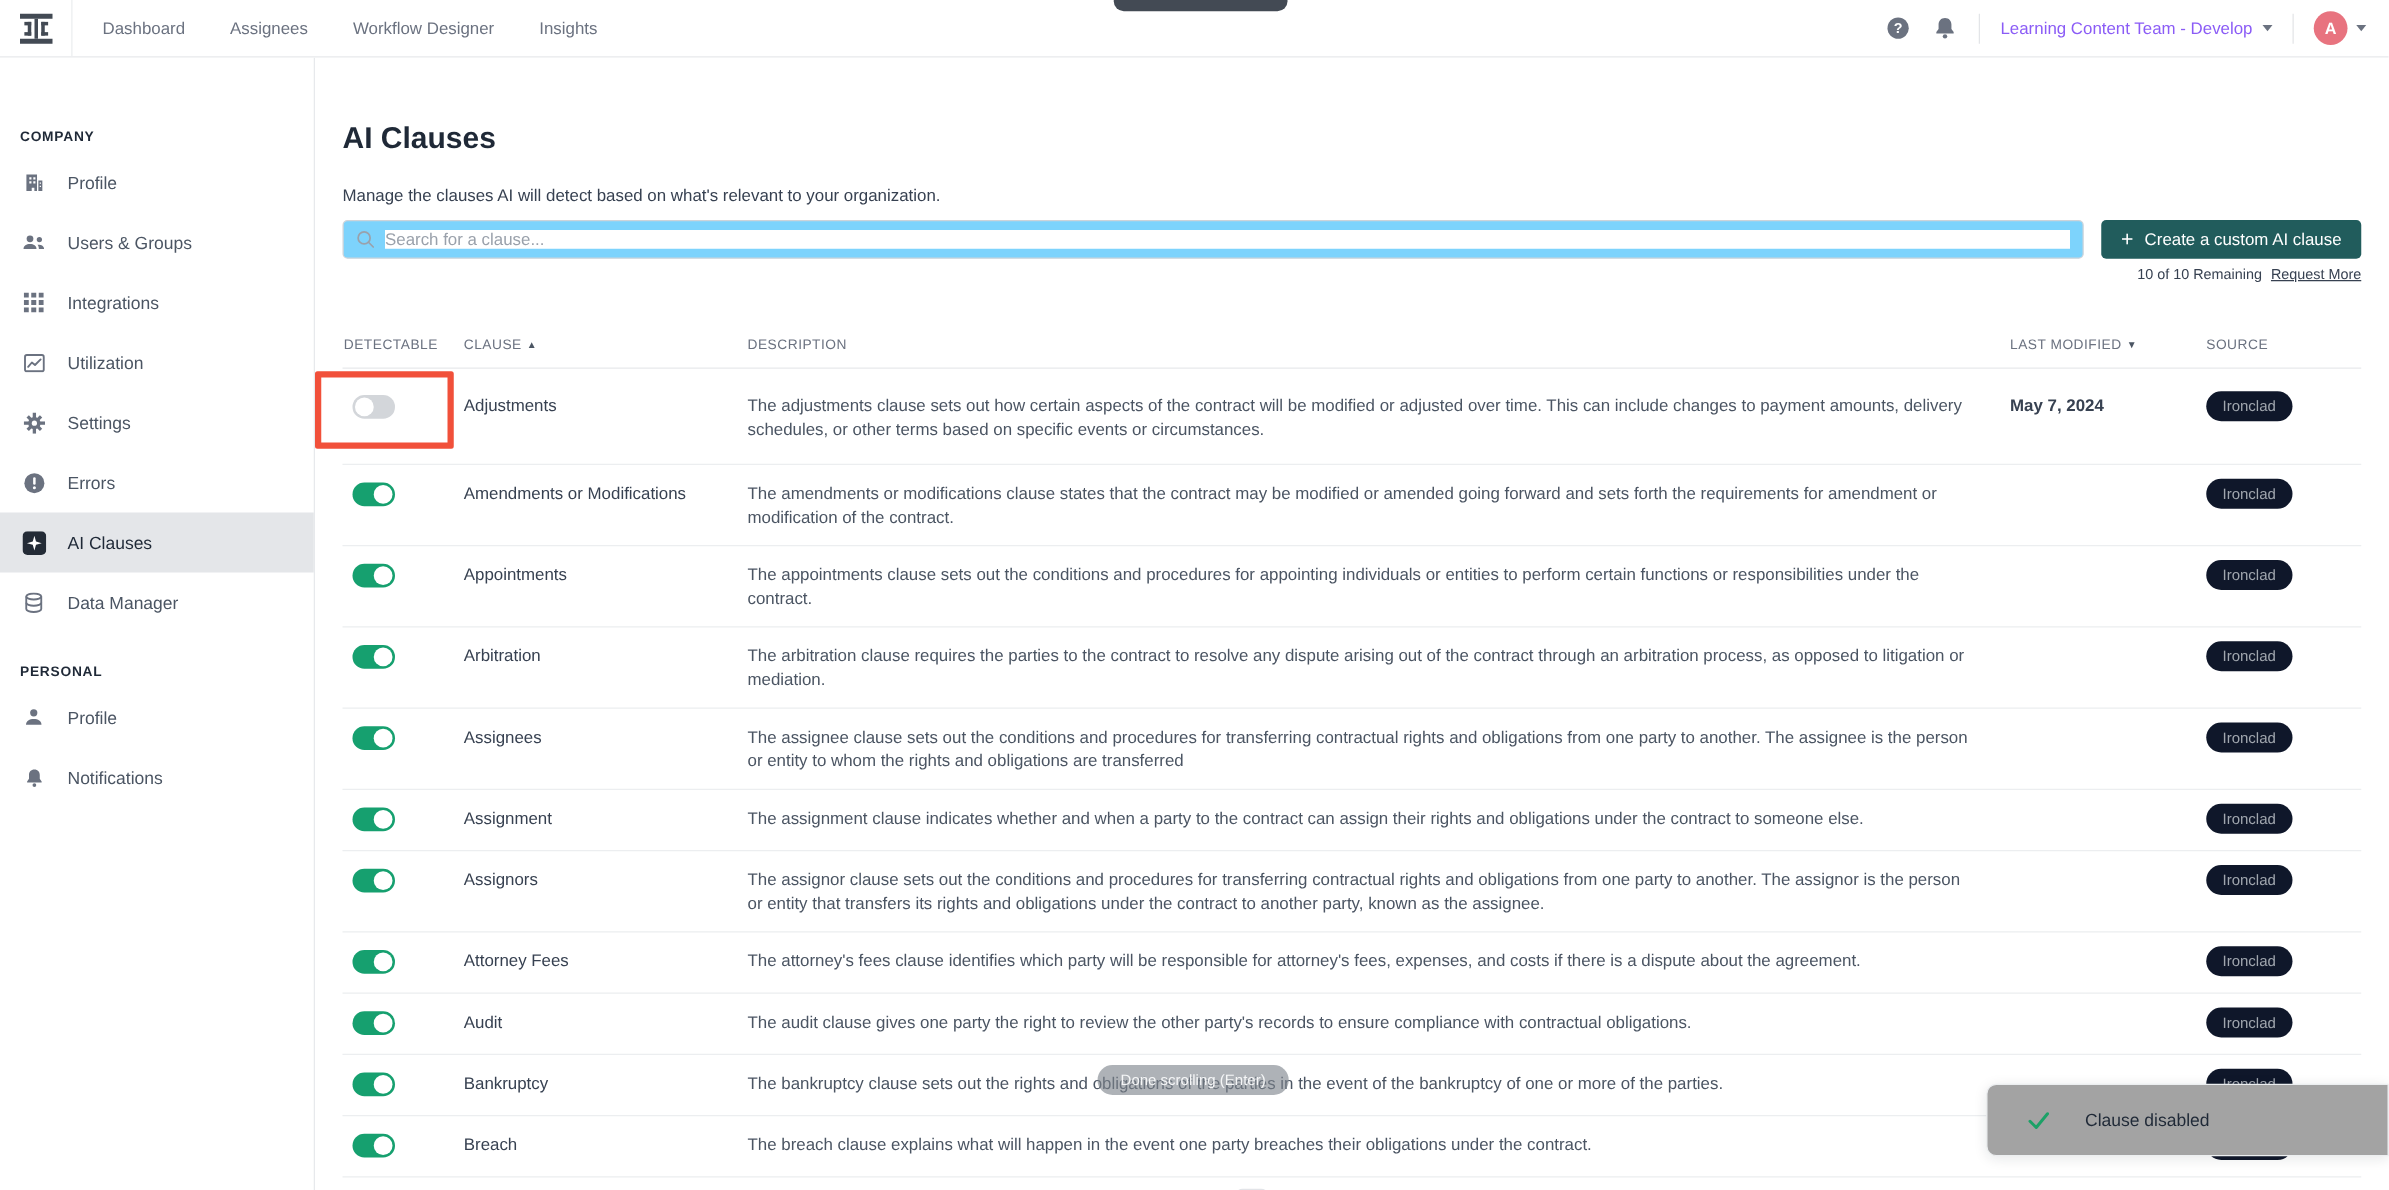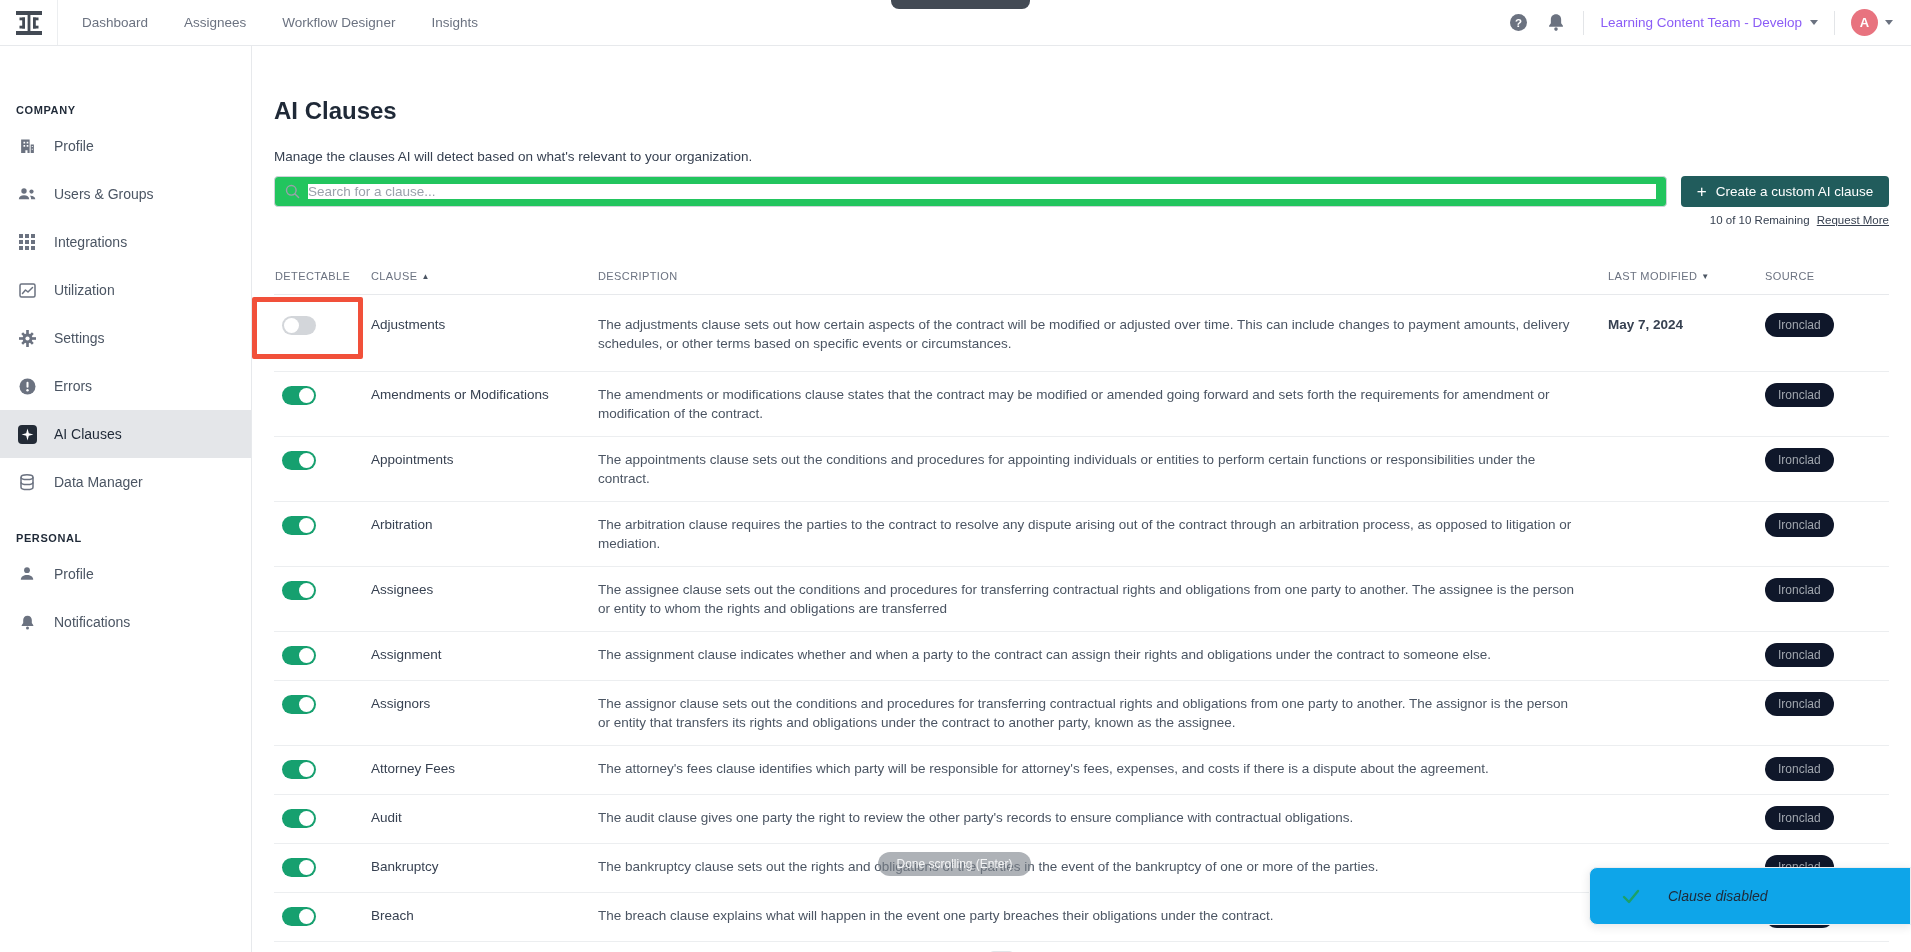--- a/index.html
+++ b/index.html
@@ -32,21 +32,21 @@
   .side-label { font-size:11px; font-weight:700; letter-spacing:.6px; color:#1f2937; padding:0 16px 6px 16px; }
   .side-item { height:48px; display:flex; align-items:center; gap:16px; padding-left:16px; cursor:pointer; color:#4b5563; font-size:14px; }
   .side-item .sicon { width:22px; display:flex; align-items:center; justify-content:center; }
   .side-item.active { background:#e4e6e9; color:#1f2937; font-weight:500; }
 
   .main { flex:1; padding:51px 22px 0 22px; position:relative; background:#fff; min-width:0; }
   .page-title { font-size:24px; font-weight:700; color:#1f2937; line-height:28px; }
   .page-sub { margin-top:24px; font-size:13.5px; color:#374151; }
 
   .search-row { margin-top:12px; display:flex; gap:14px; align-items:flex-start; }
-  .search-box { flex:1; height:31px; border:1px solid #ced3d9; border-radius:4px; display:flex; align-items:center; padding:0 10px; gap:8px; background:#22c55e; }
+  .search-box { flex:1; height:31px; border:1px solid #ced3d9; border-radius:4px; display:flex; align-items:center; padding:0 10px; gap:8px; background:#7dd3fc; }
   .search-box input { border:none; outline:none; flex:1; font-size:13.5px; color:#374151; font-family:"Liberation Sans", sans-serif; }
   .search-box input::placeholder { color:#9aa1ab; }
   .create-col { width:208px; display:flex; flex-direction:column; align-items:stretch; }
   .create-btn { height:31px; background:#215c5c; color:#fff; border:none; border-radius:4px; font-size:13.5px; font-family:"Liberation Sans", sans-serif; display:flex; align-items:center; justify-content:center; gap:9px; cursor:pointer; }
   .create-btn .plus { font-size:17px; font-weight:400; line-height:1; margin-top:-1px; }
   .remaining-line { margin-top:7px; font-size:11.5px; color:#374151; text-align:right; white-space:nowrap; }
   .remaining-line a { color:#374151; cursor:pointer; }
 
   
   .clause-table { margin-top:44px; }
@@ -77,21 +77,21 @@
   .highlight-box { position:absolute; left:-22px; top:2px; width:111px; height:62px; border:5px solid #f1503a; border-radius:2px; z-index:30; pointer-events:none; }
 
   
   .pagination { display:flex; justify-content:center; align-items:center; gap:13px; padding:9px 0 12px 0; }
   .page-btn { min-width:27px; height:27px; display:flex; align-items:center; justify-content:center; font-size:13.5px; color:#1f2937; border-radius:6px; cursor:pointer; }
   .page-btn.active { background:#e2e4e8; font-weight:700; }
   .page-next { cursor:pointer; display:flex; align-items:center; justify-content:center; width:27px; height:27px; }
 
   
   .scroll-pill { position:absolute; left:878px; top:852px; width:153px; height:24px; border-radius:12px; background:rgba(125,131,139,.62); color:#f5f6f7; font-size:12px; display:flex; align-items:center; justify-content:center; z-index:40; }
-  .toast { position:absolute; right:0; top:867px; width:322px; height:58px; background:#0ea5e9; border:1px solid #eceef0; border-radius:8px 0 0 8px; box-shadow:0 2px 10px rgba(20,30,40,.10); display:flex; align-items:center; gap:26px; padding-left:30px; z-index:50;font-style:italic; }
+  .toast { position:absolute; right:0; top:867px; width:322px; height:58px; background:#a3a3a3; border:1px solid #eceef0; border-radius:8px 0 0 8px; box-shadow:0 2px 10px rgba(20,30,40,.10); display:flex; align-items:center; gap:26px; padding-left:30px; z-index:50; }
   .toast-msg { font-size:14px; color:#1f2937; }
 </style>
 </head>
 <body>
 
 <div class="screen">
 
   <header class="topbar">
     <div class="logo-box">
       <svg width="30" height="30" viewBox="0 0 30 30">

